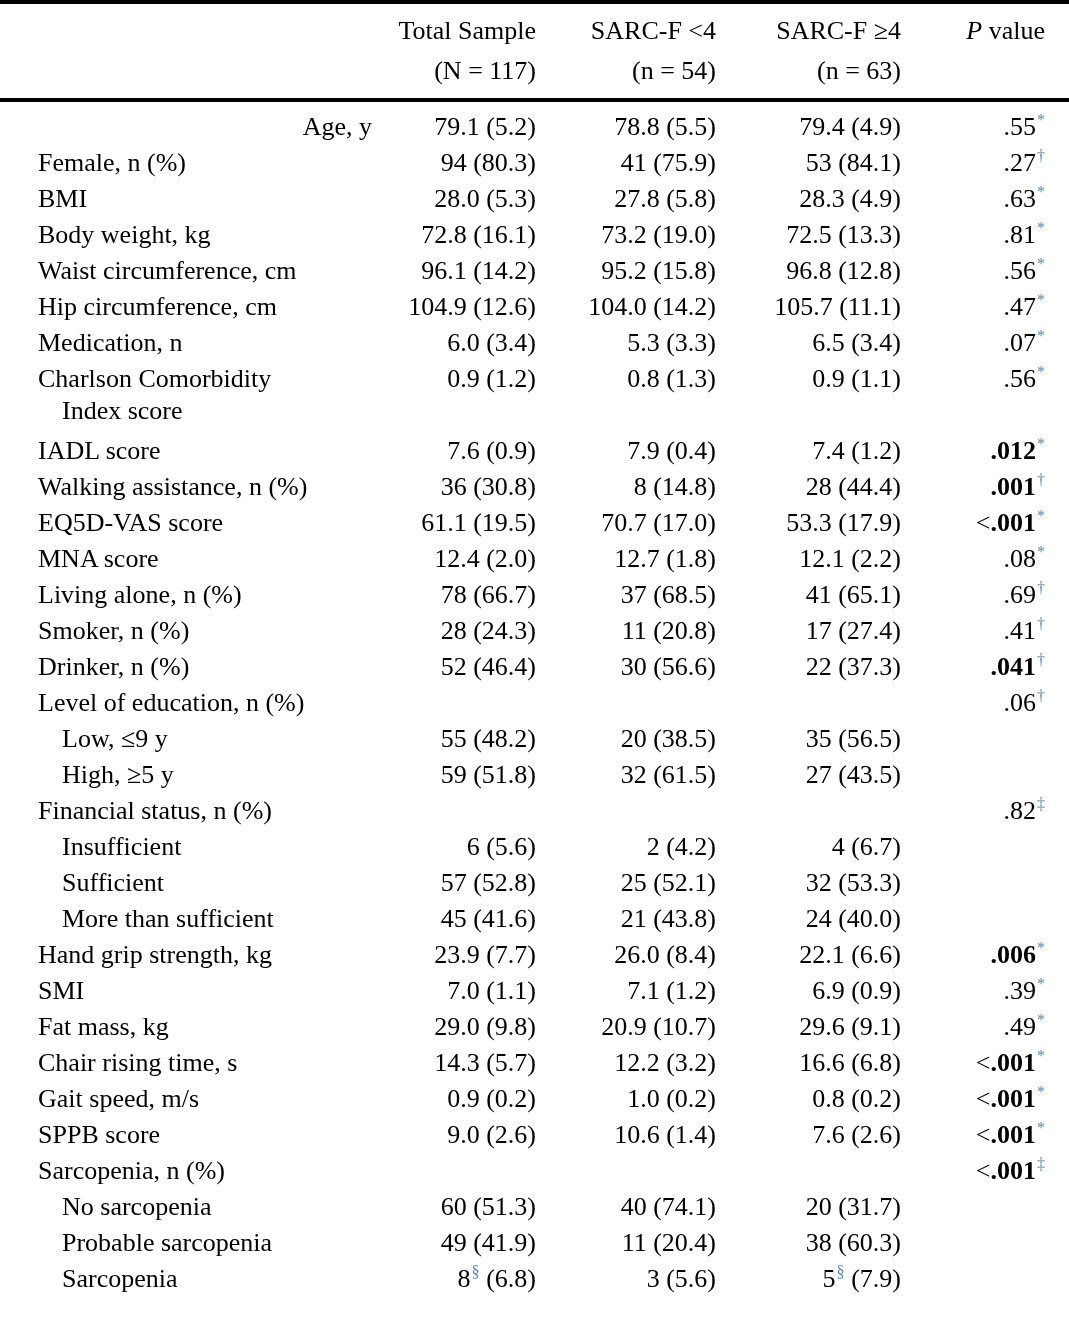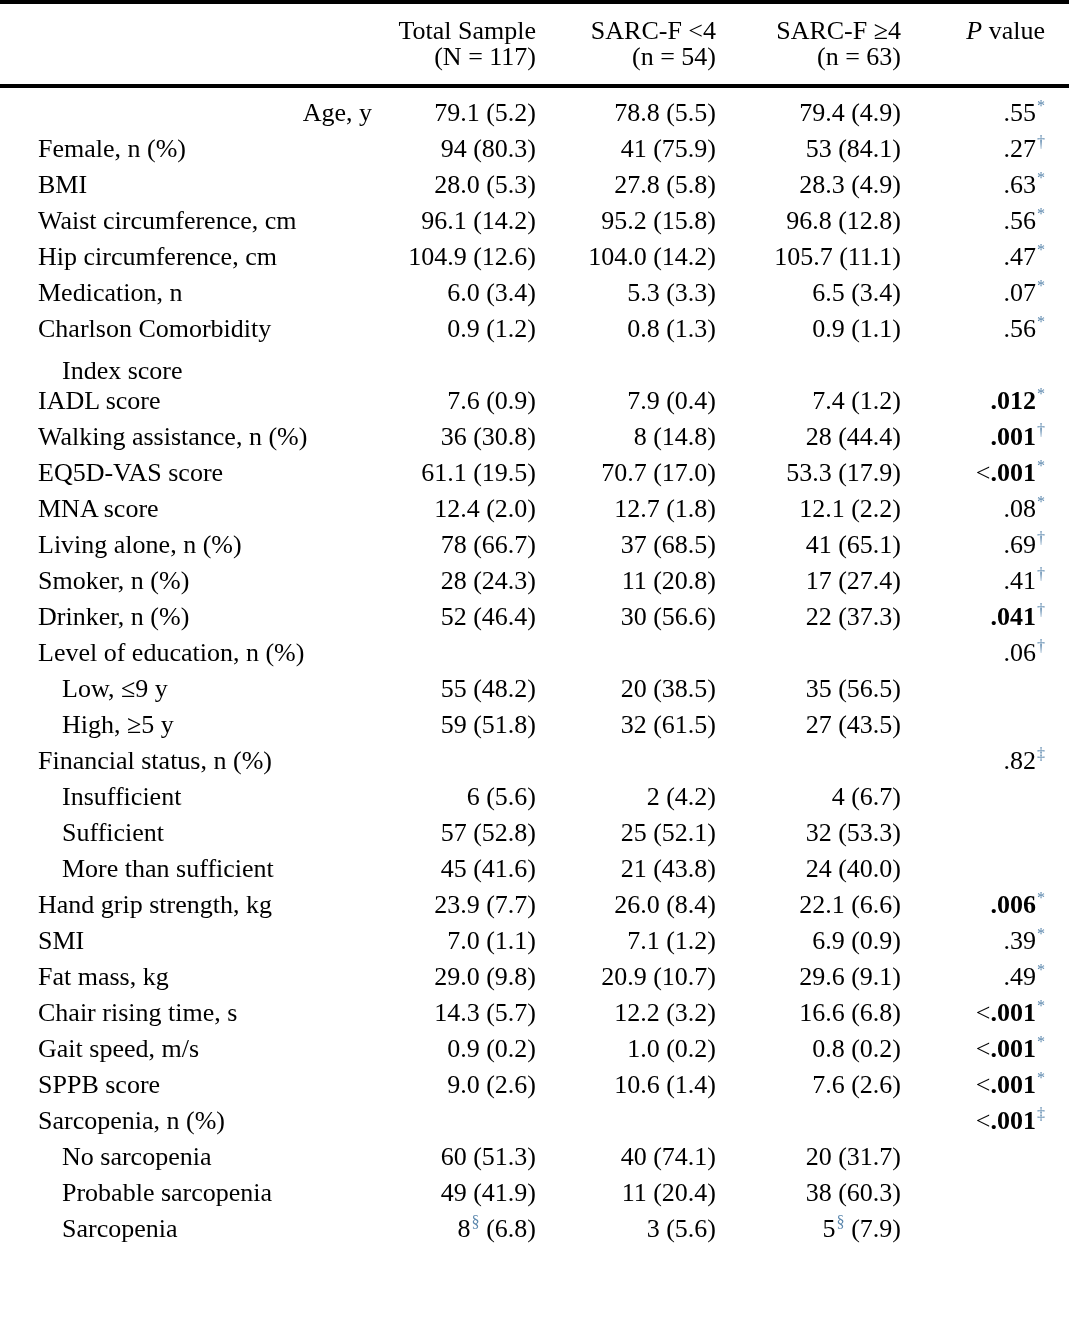--- a/index.html
+++ b/index.html
@@ -55,21 +55,21 @@
 
   
   thead th {
     font-weight: normal;
     text-align: right;
     vertical-align: top;
     padding: 0 24px 0 0;
   }
   thead th.label-head { text-align: left; padding-left: 38px; }
   th .hline { display: block; white-space: nowrap; }
-  th .hline + .hline { margin-top: 0; }
+  th .hline + .hline { margin-top: 14px; }
   th .pval-head { font-style: normal; }
   th .pval-head i { font-style: italic; }
 
   tr.head-pad-top > th { padding-top: 14px; }
   tr.head-pad-bot > td { height: 14px; padding: 0; font-size: 0; line-height: 0; }
 
   
   tbody td {
     padding: 0 24px 0 0;
     height: 36px;
@@ -80,21 +80,21 @@
   tbody td.label {
     text-align: left;
     padding-left: 38px;
     padding-right: 8px;
   }
   tbody td.label.indent { padding-left: 62px; }
   tbody tr.first-body > td { padding-top: 12px; text-align: right; }
 
   
   td.label .wrap2 { display: block; }
-  td.label .wrap2 .l2 { display: block; margin-left: 24px; margin-top: 16px; }
+  td.label .wrap2 .l2 { display: block; margin-left: 24px; margin-top: 6px; }
 
   tbody tr.tall > td { height: 72px; }
 
   .bold { font-weight: bold; }
   .sup {
     color: #5b87ad;
     font-size: 0.62em;
     vertical-align: super;
     line-height: 0;
     padding-left: 1px;
@@ -159,20 +159,27 @@
           <td><span>.27</span><span class="sup">†</span></td>
         </tr>
         <tr>
           <td class="label">BMI</td>
           <td>28.0 (5.3)</td>
           <td>27.8 (5.8)</td>
           <td>28.3 (4.9)</td>
           <td><span>.63</span><span class="sup">*</span></td>
         </tr>
         <tr>
+          <td class="label">Body weight, kg</td>
+          <td>72.8 (16.1)</td>
+          <td>73.2 (19.0)</td>
+          <td>72.5 (13.3)</td>
+          <td><span>.81</span><span class="sup">*</span></td>
+        </tr>
+        <tr>
           <td class="label">Waist circumference, cm</td>
           <td>96.1 (14.2)</td>
           <td>95.2 (15.8)</td>
           <td>96.8 (12.8)</td>
           <td><span>.56</span><span class="sup">*</span></td>
         </tr>
         <tr>
           <td class="label">Hip circumference, cm</td>
           <td>104.9 (12.6)</td>
           <td>104.0 (14.2)</td>

